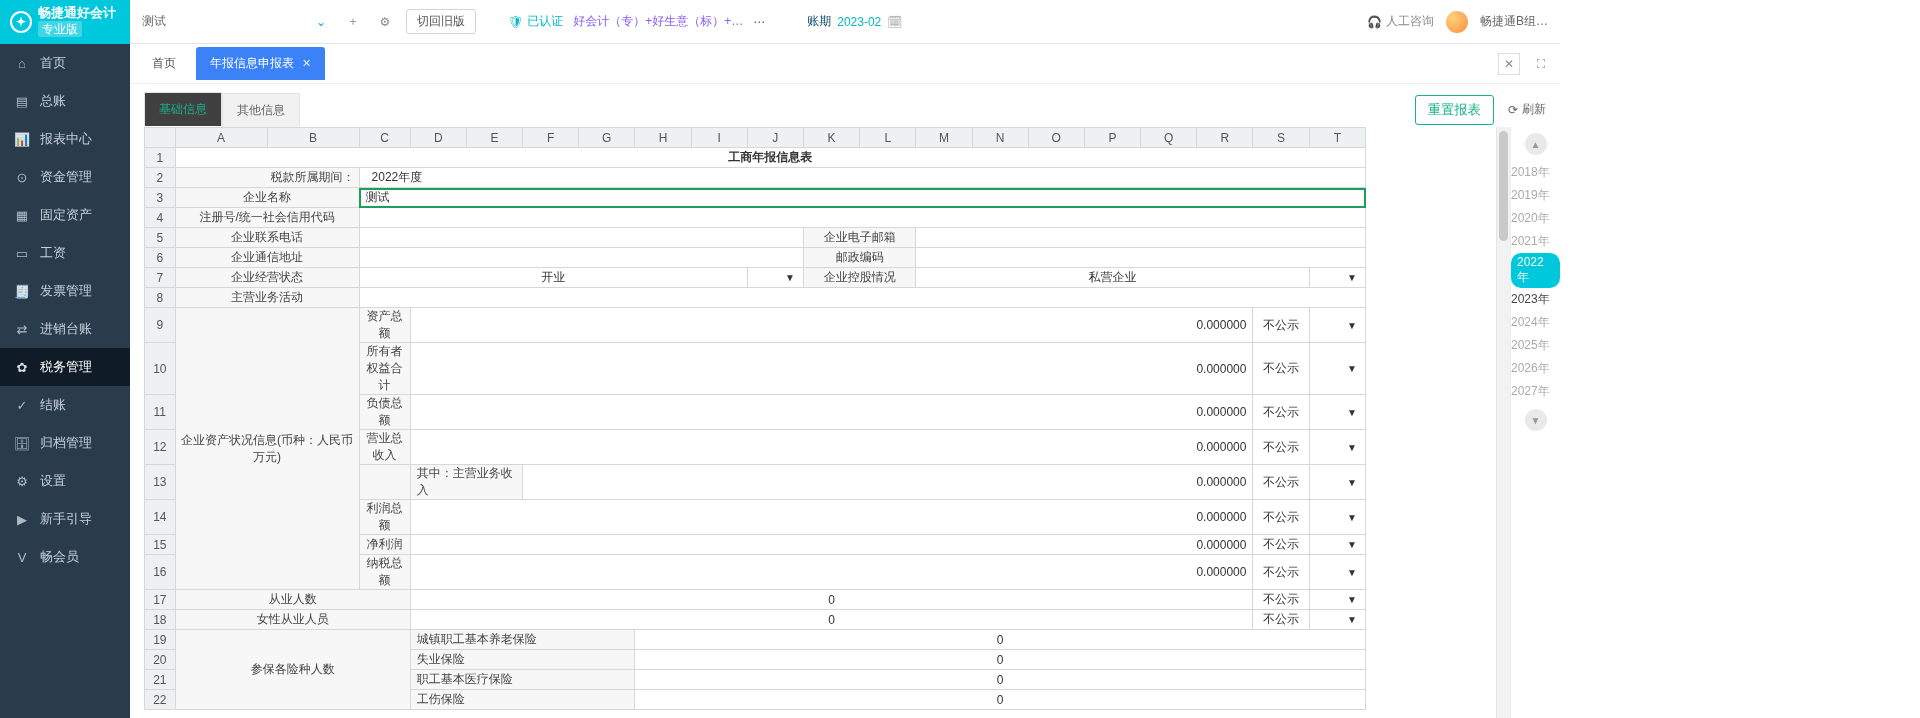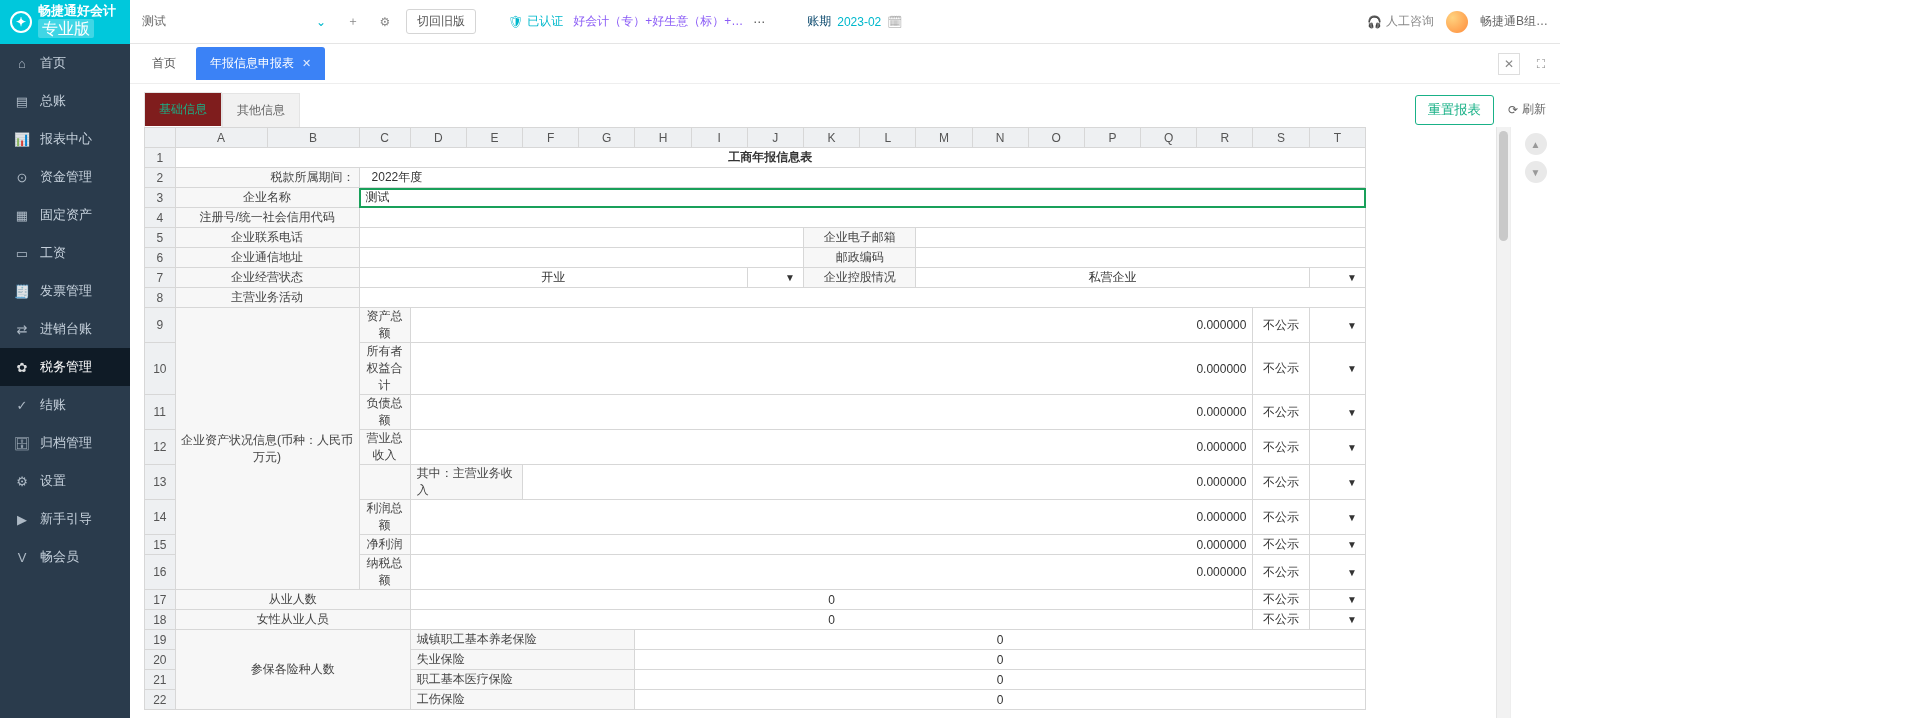--- a/index.html
+++ b/index.html
@@ -5,21 +5,21 @@
 * { box-sizing: border-box; margin: 0; padding: 0; }
 body { font-family: "Microsoft YaHei", Arial, sans-serif; font-size: 12px; color: #333; background: #fff; overflow: hidden; }
 
 .app { display: flex; height: 718px; width: 1560px; }
 
 
 .sidebar { width: 130px; background: #2a3b4c; color: #c5d0db; display: flex; flex-direction: column; }
 .logo { background: #00c8dc; color: #fff; padding: 6px 10px; display: flex; align-items: center; gap: 6px; height: 44px; }
 .logo-icon { width: 22px; height: 22px; border: 2px solid #fff; border-radius: 50%; display: flex; align-items: center; justify-content: center; font-weight: bold; font-size: 12px; }
 .logo-text { font-size: 13px; font-weight: bold; line-height: 1.1; }
-.logo-sub { font-size: 16px; background: rgba(255,255,255,0.25); padding: 1px 4px; border-radius: 2px; }
+.logo-sub { font-size: 12px; background: rgba(255,255,255,0.25); padding: 1px 4px; border-radius: 2px; }
 .nav-item { display: flex; align-items: center; gap: 10px; padding: 10px 14px; cursor: pointer; font-size: 13px; }
 .nav-item.active { background: #0f1b26; color: #fff; }
 .nav-icon { width: 16px; height: 16px; display: inline-flex; align-items: center; justify-content: center; opacity: 0.85; }
 
 
 .main { flex: 1; display: flex; flex-direction: column; min-width: 0; }
 .topbar { height: 44px; border-bottom: 1px solid #e5e5e5; display: flex; align-items: center; padding: 0 12px; gap: 10px; }
 .company-select { flex: 0 0 190px; display: flex; align-items: center; gap: 6px; color: #666; cursor: pointer; }
 .company-select .chev { color: #00b8cc; margin-left: auto; margin-right: 6px; }
 .tb-icon { width: 22px; height: 22px; border-radius: 3px; display: flex; align-items: center; justify-content: center; color: #888; cursor: pointer; }
@@ -39,21 +39,21 @@
 .page-tabs { height: 40px; display: flex; align-items: center; padding: 0 8px; gap: 6px; border-bottom: 1px solid #eee; }
 .pt { padding: 8px 14px; cursor: pointer; color: #555; }
 .pt.active { background: #3b82f6; color: #fff; border-radius: 3px 3px 0 0; display: flex; align-items: center; gap: 8px; }
 .pt .close { font-size: 11px; opacity: 0.85; }
 .page-tabs .right-ctrls { margin-left: auto; display: flex; align-items: center; gap: 10px; color: #888; }
 .sq { width: 22px; height: 22px; border: 1px solid #ddd; display: flex; align-items: center; justify-content: center; cursor: pointer; }
 
 
 .subtabs-row { display: flex; align-items: center; padding: 8px 14px 0; gap: 0; }
 .subtab { padding: 8px 14px; background: #f1f1f1; color: #666; cursor: pointer; border: 1px solid #e4e4e4; border-bottom: none; }
-.subtab.active { background: #7f1d1d; color: #19b187; border-bottom: 1px solid #fff; position: relative; }
+.subtab.active { background: #404040; color: #19b187; border-bottom: 1px solid #fff; position: relative; }
 .subtabs-row .spacer { flex: 1; }
 .btn-reset { border: 1px solid #19b187; color: #19b187; background: #fff; padding: 5px 12px; border-radius: 3px; cursor: pointer; }
 .btn-refresh { display: flex; align-items: center; gap: 4px; color: #666; cursor: pointer; margin-left: 14px; }
 
 
 .sheet-wrap { display: flex; flex: 1; min-height: 0; }
 .sheet-scroll { flex: 1; overflow: auto; padding: 0 0 0 14px; position: relative; }
 table.sheet { border-collapse: collapse; table-layout: fixed; width: 1222px; }
 table.sheet th, table.sheet td { border: 1px solid #d7d7d7; height: 20px; padding: 0 4px; font-size: 12px; text-align: center; vertical-align: middle; background: #fff; }
 table.sheet thead th { background: #eef0f2; color: #555; font-weight: normal; }
@@ -458,17 +458,29 @@
                 <td colspan="13">0</td>
               </tr>
             </tbody>
           </table>
       </div>
       <div class="vscroll">
           <div class="thumb"></div>
         </div>
       <div class="year-rail">
         <span class="yr-btn">▲</span>
+        <div id="years">
+            <div class="yr">2018年</div>
+            <div class="yr">2019年</div>
+            <div class="yr">2020年</div>
+            <div class="yr">2021年</div>
+            <div class="yr active">2022年</div>
+            <div class="yr enabled">2023年</div>
+            <div class="yr">2024年</div>
+            <div class="yr">2025年</div>
+            <div class="yr">2026年</div>
+            <div class="yr">2027年</div>
+          </div>
         <span class="yr-btn">▼</span>
       </div>
     </div>
   </div>
 </div>
 
 </body></html>

